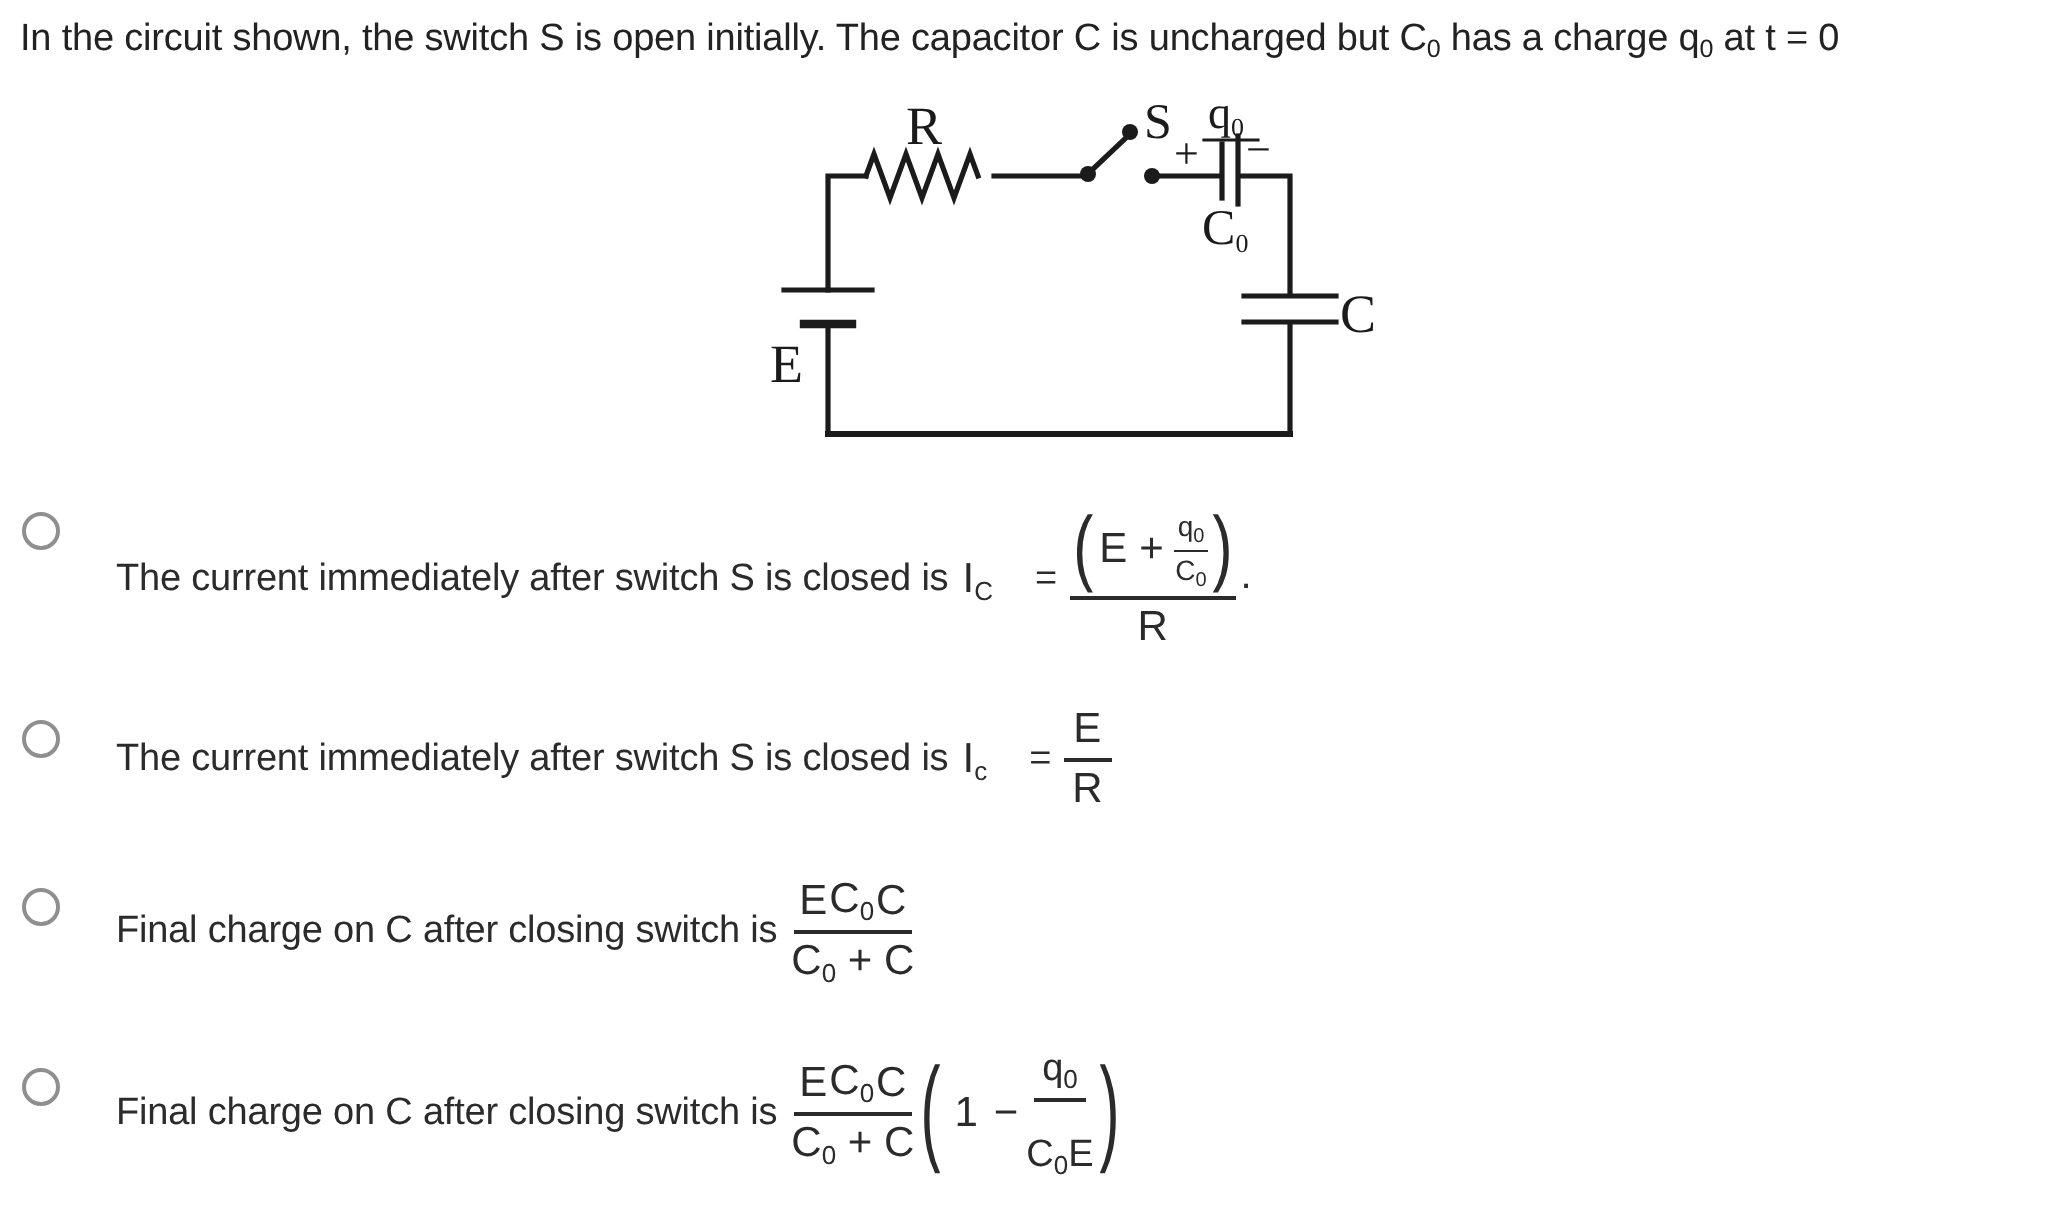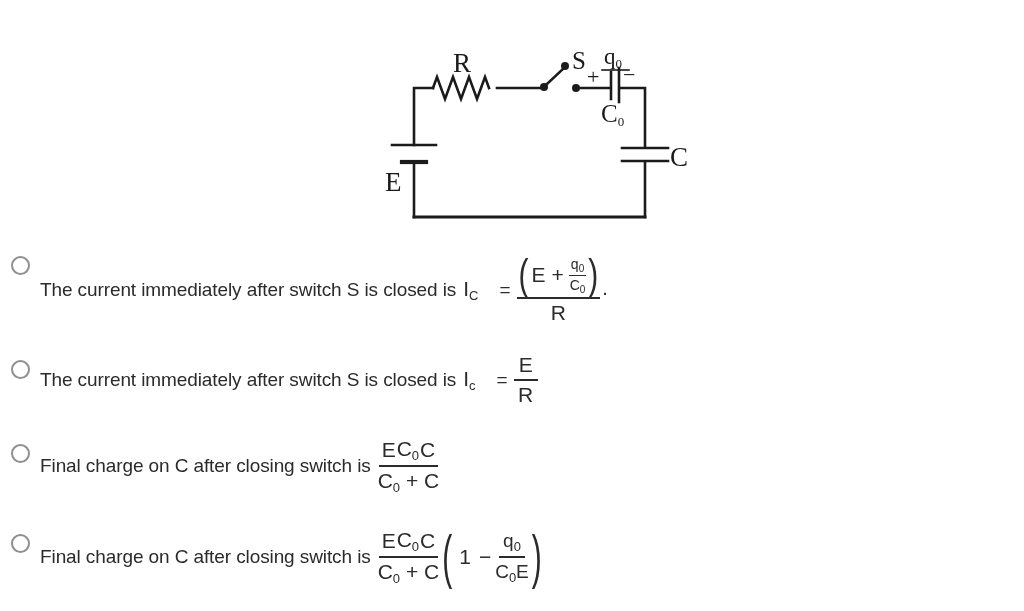--- a/index.html
+++ b/index.html
@@ -9,21 +9,21 @@
     font-family:"Liberation Sans", sans-serif; color:#2b2b2b; overflow:hidden;
   }
   .title {
     position:absolute; left:10px; top:9px; width:1005px;
     font-size:19px; letter-spacing:-0.1px; color:#222; white-space:nowrap;
   }
   .sub { font-size:0.66em; vertical-align:-0.28em; }
   .circuit-wrap { position:absolute; left:378px; top:42px; width:322px; height:182px; }
 
   .option { position:absolute; left:0; width:700px; display:flex; align-items:center; }
-  .opt-text { margin-left:40px; font-size:19px; letter-spacing:-0.1px; color:#2b2b2b; white-space:nowrap; }
+  .opt-text { margin-left:58px; font-size:19px; letter-spacing:-0.1px; color:#2b2b2b; white-space:nowrap; }
   .radio {
     position:absolute; left:11px; width:19px; height:19px;
     border:2px solid #8f8f8f; border-radius:50%; background:#fff;
   }
   .formula { display:flex; align-items:center; margin-left:7px; color:#2b2b2b; }
   .lhs { font-size:21px; margin-right:21px; }
   .fsub { font-size:13px; vertical-align:-4px; }
   .fsub.s { font-size:10px; vertical-align:-3px; }
   .eq { font-size:19px; margin-right:6px; }
   .frac { display:inline-flex; flex-direction:column; align-items:center; }
@@ -38,20 +38,21 @@
   .paren4 { font-size:30px; font-weight:400; transform:scaleY(1.95); display:inline-block; line-height:1; margin:0 3px; }
   .period { font-size:20px; align-self:center; margin-left:2px; margin-top:-4px; }
   .one-minus { font-size:21px; margin:0 4px; }
   .innerfrac .snum, .innerfrac .sden { font-size:19px !important; }
 </style>
 </head>
 <body>
 
 <div id="page">
 
+  <div class="title"><span>In the circuit shown, the switch S is open initially. The capacitor C is uncharged but C</span><span class="sub">0</span><span> has a charge q</span><span class="sub">0</span><span> at t = 0</span></div>
 
   <div class="circuit-wrap">
     <svg width="322" height="182" viewBox="378 42 322 182">
       <g stroke="#1b1b1b" stroke-width="2.6" fill="none" stroke-linecap="square">
         <path d="M414,145 L414,88 L433,88"></path>
         <path d="M433,88 l4,-11 l8,22 l8,-22 l8,22 l8,-22 l8,22 l8,-22 l4,11"></path>
         <path d="M465,88 M497,88 L542,88"></path>
         <path d="M546,85 L564,68"></path>
         <path d="M577,88 L609,88"></path>
         <path d="M611,72 L611,99"></path>
@@ -147,19 +148,19 @@
             <span class="nit" style="margin:0;"><span>C</span><span class="fsub">0</span></span>
             <span class="nit" style="margin:0 1px;">C</span>
         </span>
         <span class="den-line"><span>C</span><span class="fsub">0</span> <span>+</span> <span>C</span></span>
       </span>
       <span class="paren4">(</span>
       <span class="one-minus">1</span>
       <span class="one-minus">−</span>
       <span class="frac innerfrac">
         <span class="snum" style="font-size:19px;border-bottom:2px solid #2b2b2b;padding:0 4px 2px 4px;"><span>q</span><span class="fsub">0</span></span>
-        <span class="sden" style="font-size:19px;padding-top:3px;"><span>C</span><span class="fsub">0</span><span>E</span></span>
+        <span class="sden" style="font-size:19px;padding-top:16px;"><span>C</span><span class="fsub">0</span><span>E</span></span>
       </span>
       <span class="paren4">)</span>
     </span>
   </div>
 
 </div>
 
 </body></html>

